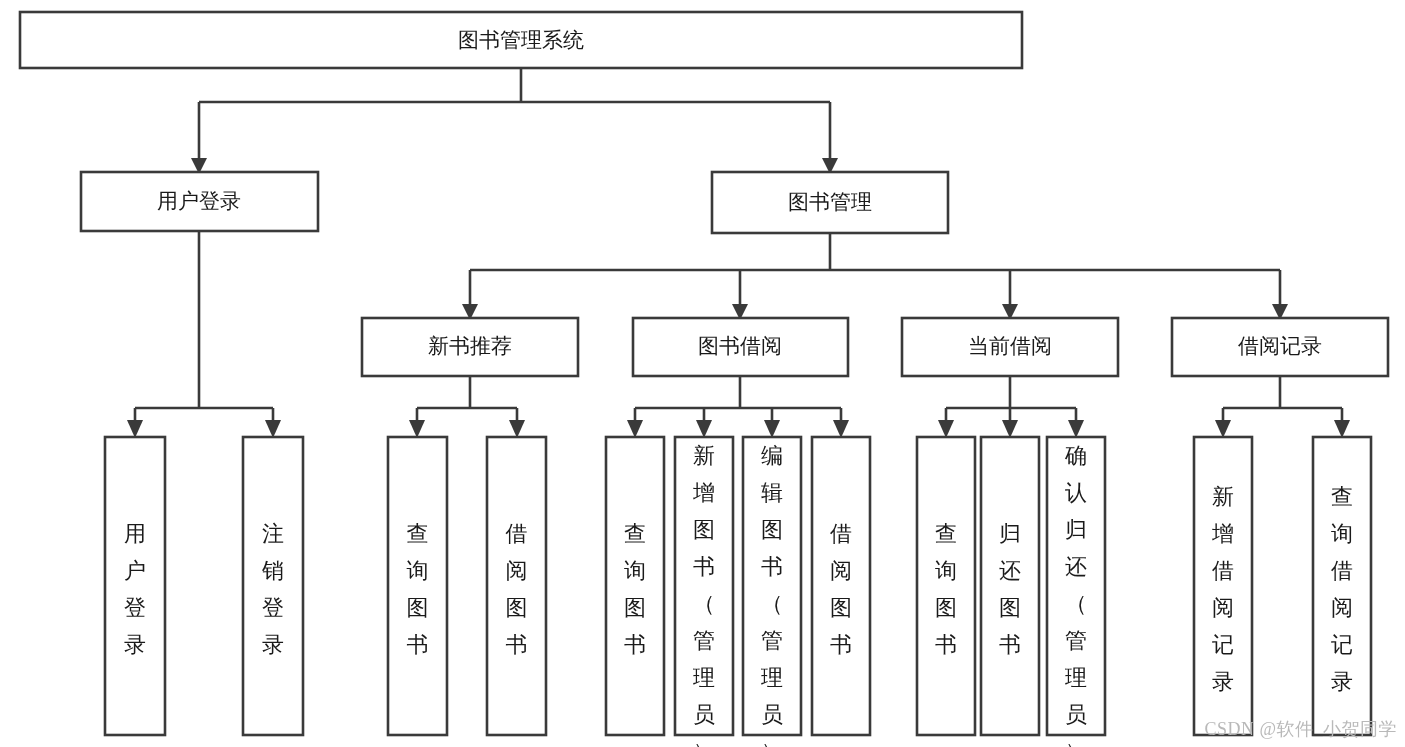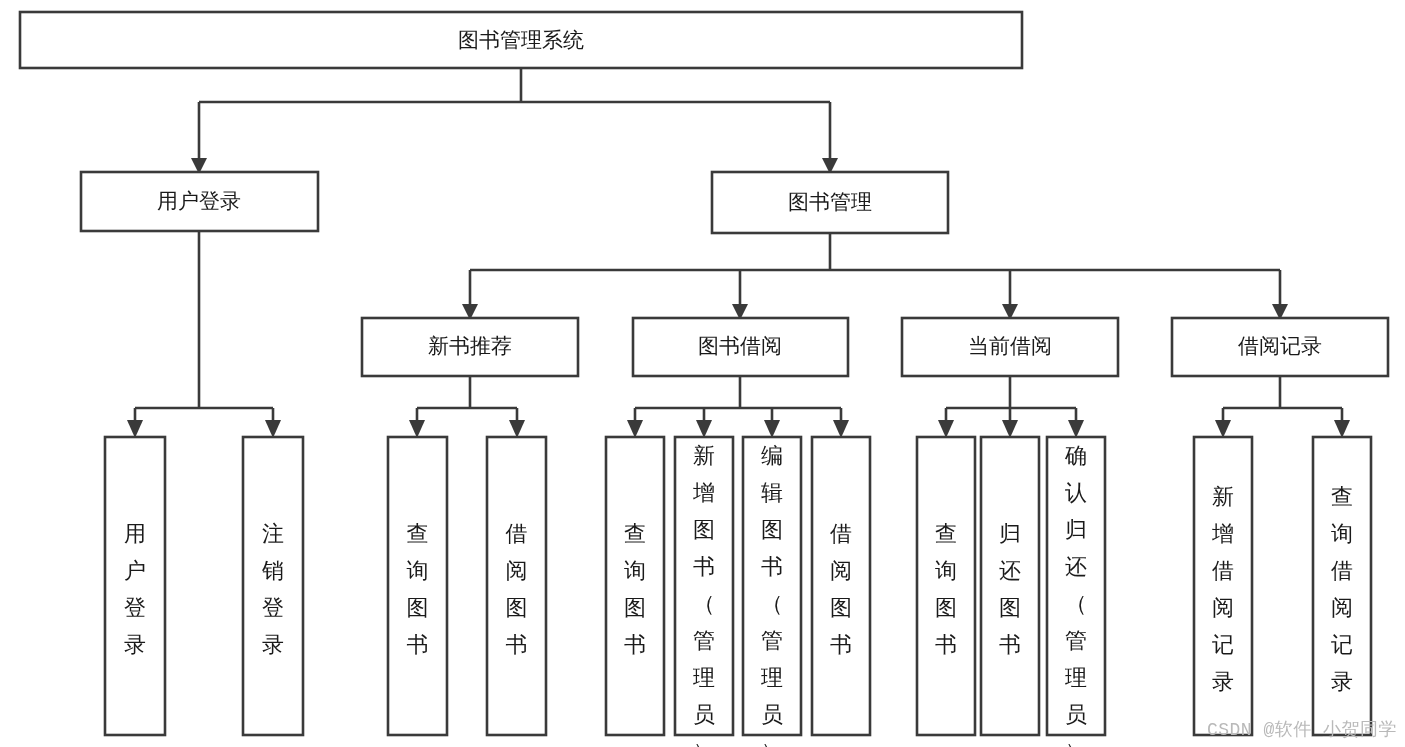--- a/index.html
+++ b/index.html
@@ -15,21 +15,21 @@
     fill:#1a1a1a;font-size:21px;text-anchor:middle;dominant-baseline:middle;
   }
   .leaf-text{
     font-family:"Liberation Sans","DejaVu Sans",sans-serif;
     fill:#1a1a1a;font-size:22px;text-anchor:middle;
   }
   .link{stroke:#3a3a3a;stroke-width:2.6;fill:none;}
   .arrow-head{fill:#3a3a3a;stroke:none;}
   .watermark{
     position:absolute;right:8px;bottom:6px;
-    font-family:Liberation Mono, monospace;
+    font-family:Liberation Serif, serif;
     font-size:18px;color:#b9b9b9;white-space:nowrap;letter-spacing:0.5px;
   }
 </style>
 </head>
 <body>
 
 <div id="diagram-root">
 
   <svg id="tree" viewBox="0 0 1405 747">
 

